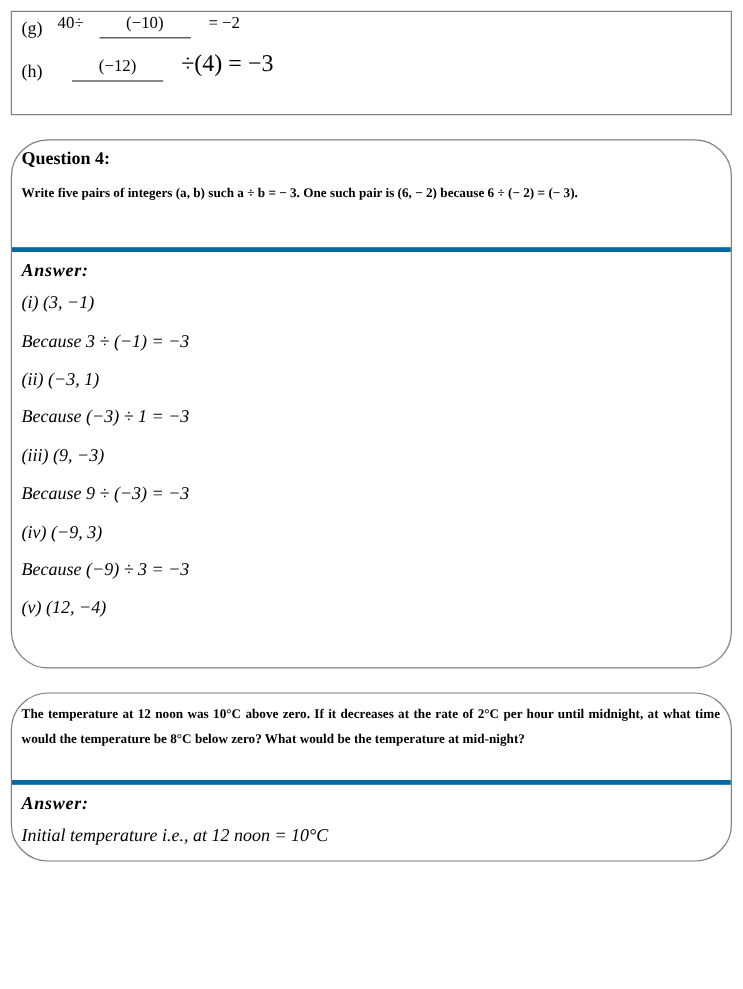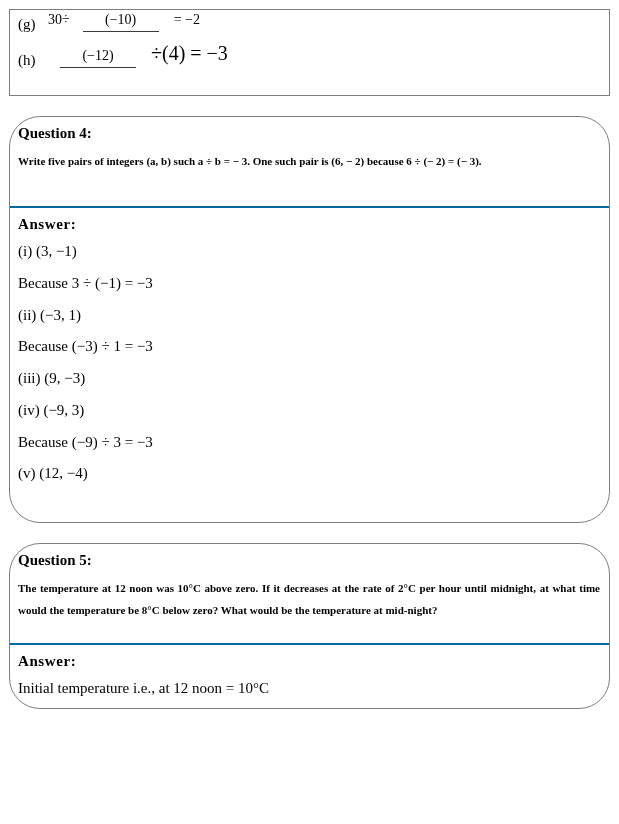--- a/index.html
+++ b/index.html
@@ -28,21 +28,22 @@
     box-sizing: border-box;
     background: #ffffff;
     width: 601px;
   }
   .block + .block { margin-top: 20px; border-radius: 31px; }
 
   .section {
     padding: 7px 9px 9px 8px;
   }
   .section + .section {
-    border-top: 2px solid #0369a1;
+    border-top: 4px solid #0369a1;
+    font-style: italic;
   }
 
   
   .blanks-block .section { padding: 4px 9px 22px 8px; }
 
   .blank-row {
     display: flex;
     align-items: baseline;
     margin: 0 0 8px 0;
     font-size: 15.5px;
@@ -113,21 +114,21 @@
 <body>
 
 <div class="page">
 
   <div class="block blanks-block">
     <div class="section">
 
       <div class="blank-row">
         <span class="item-label">(g)</span>
         <span class="math">
-          <span class="lead">30÷</span><span class="blank blank-g">(−10)</span><span class="tail">= −2</span>
+          <span class="lead">40÷</span><span class="blank blank-g">(−10)</span><span class="tail">= −2</span>
         </span>
       </div>
 
       <div class="blank-row">
         <span class="item-label">(h)</span>
         <span class="math">
           <span class="blank blank-h">(−12)</span><span class="tail big">÷(4) = −3</span>
         </span>
       </div>
 
@@ -141,31 +142,31 @@
       <p class="q-body">Write five pairs of integers (a, b) such a ÷ b = − 3. One such pair is (6, − 2) because 6 ÷ (− 2) = (− 3).</p>
     </div>
 
     <div class="section q4-answer-section">
       <p class="a-head">Answer:</p>
       <p class="a-line">(i) (3, −1)</p>
       <p class="a-line">Because 3 ÷ (−1) = −3</p>
       <p class="a-line">(ii) (−3, 1)</p>
       <p class="a-line">Because (−3) ÷ 1 = −3</p>
       <p class="a-line">(iii) (9, −3)</p>
+      <p class="a-line">Because 9 ÷ (−3) = −3</p>
       <p class="a-line">(iv) (−9, 3)</p>
       <p class="a-line">Because (−9) ÷ 3 = −3</p>
       <p class="a-line">(v) (12, −4)</p>
     </div>
 
   </div>
 
   <div class="block">
 
     <div class="section q5-section">
-      <p class="q-head">Question 5:</p>
       <p class="q-body">The temperature at 12 noon was 10°C above zero. If it decreases at the rate of 2°C per hour until midnight, at what time would the temperature be 8°C below zero? What would be the temperature at mid-night?</p>
     </div>
 
     <div class="section q5-answer-section">
       <p class="a-head">Answer:</p>
       <p class="a-line">Initial temperature i.e., at 12 noon = 10°C</p>
 
     </div>
 
   </div>

